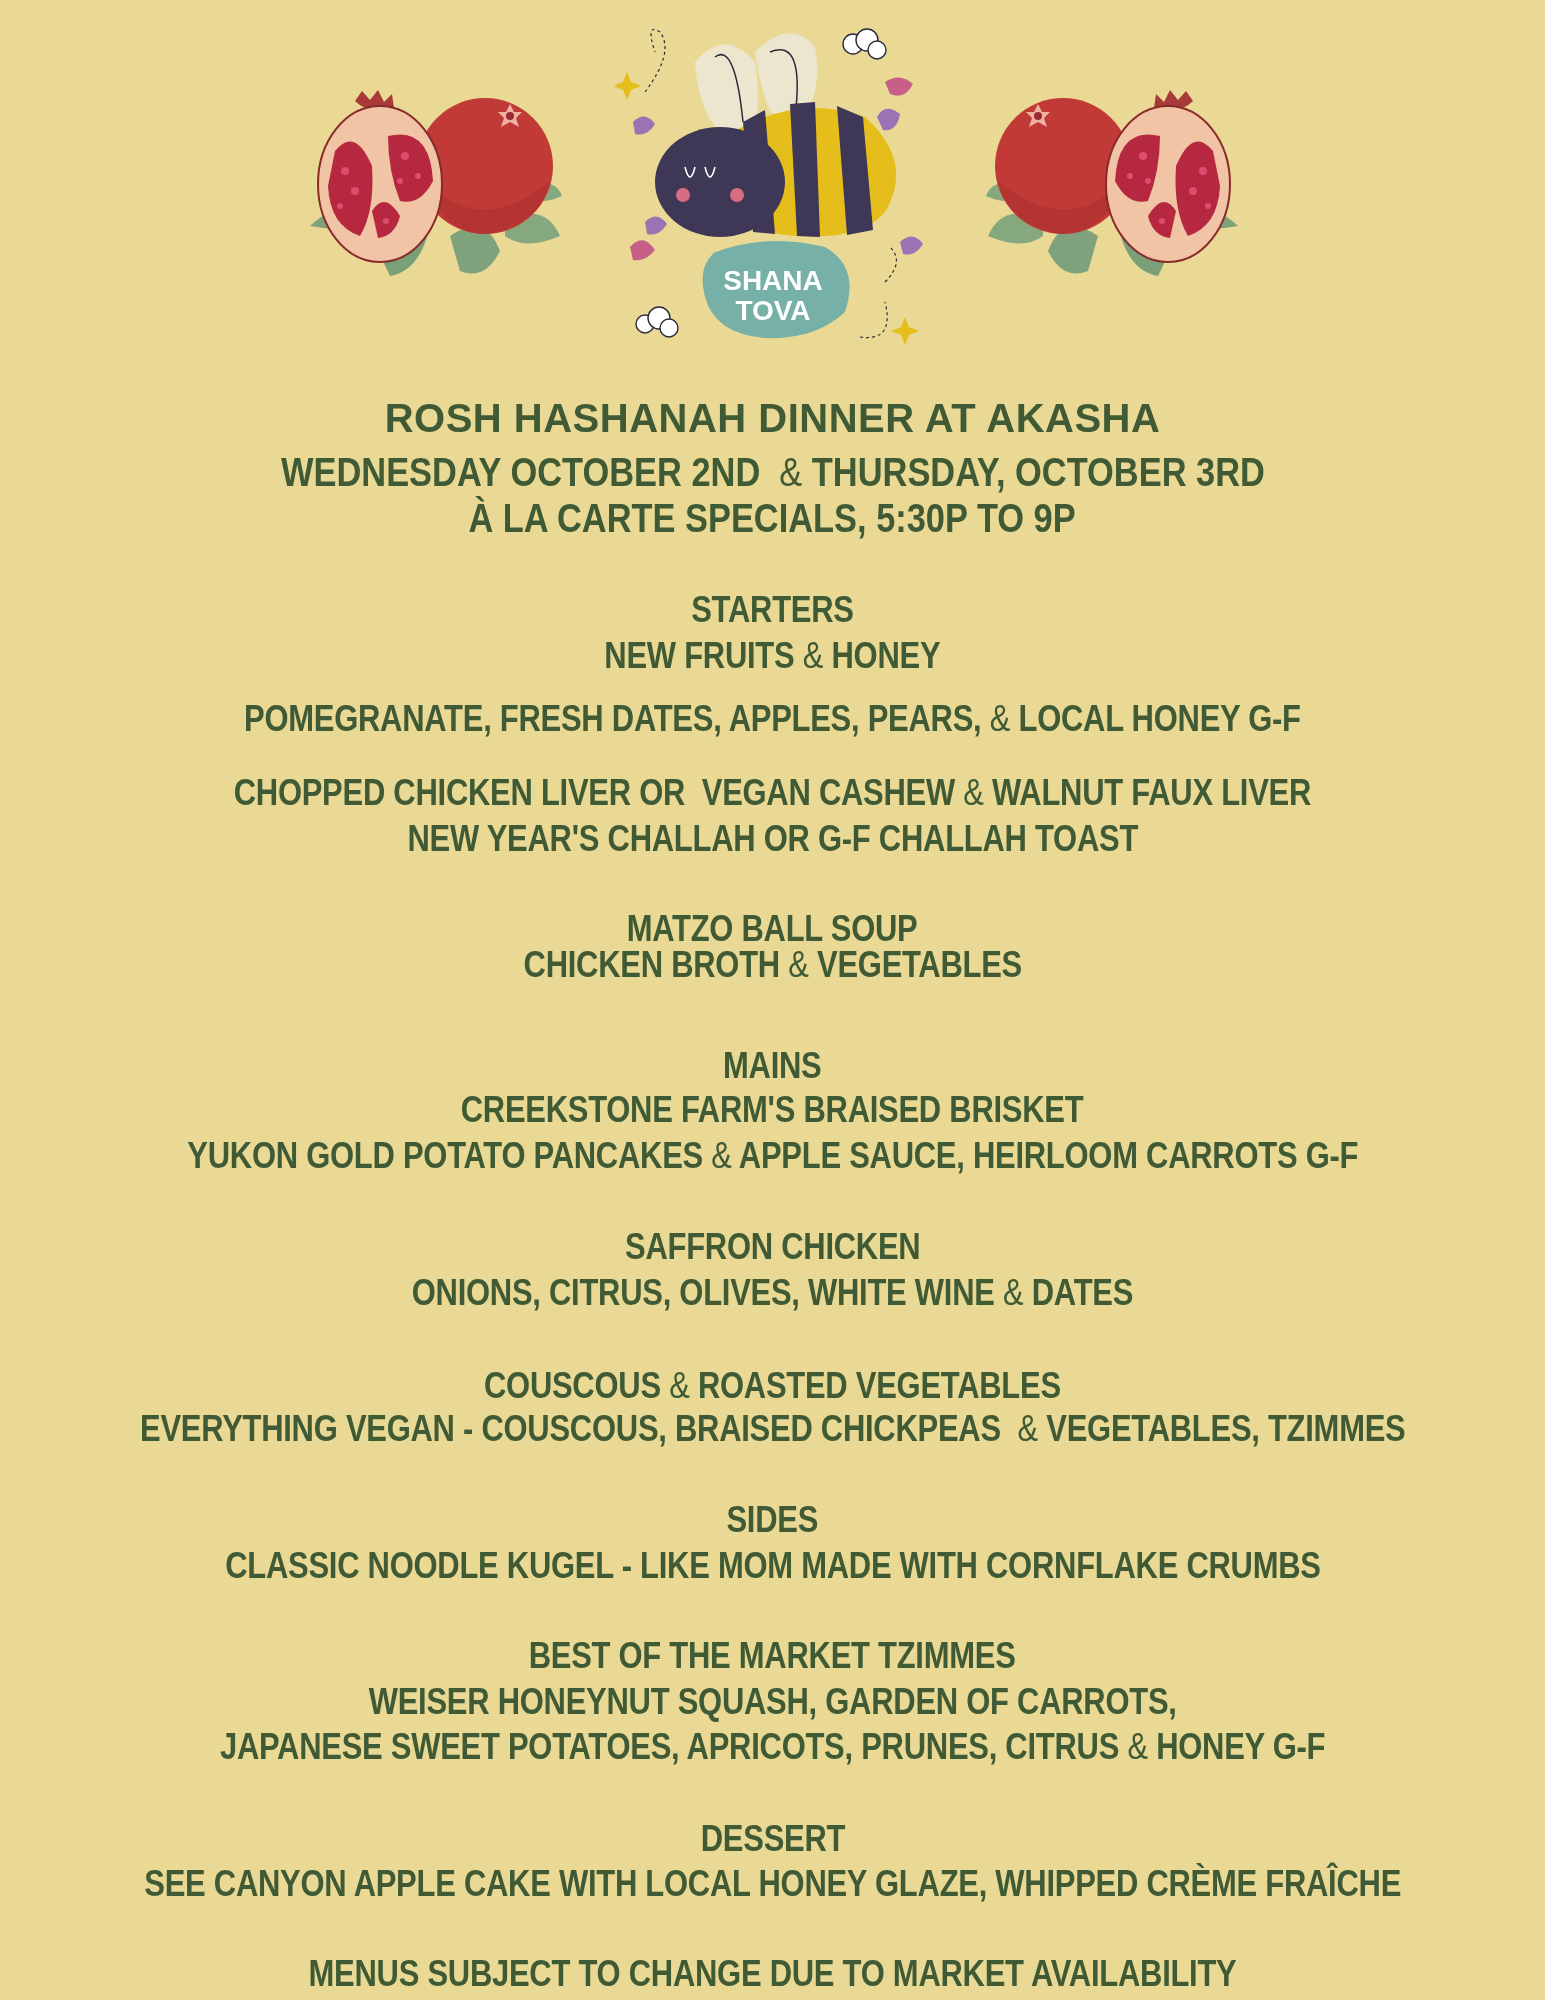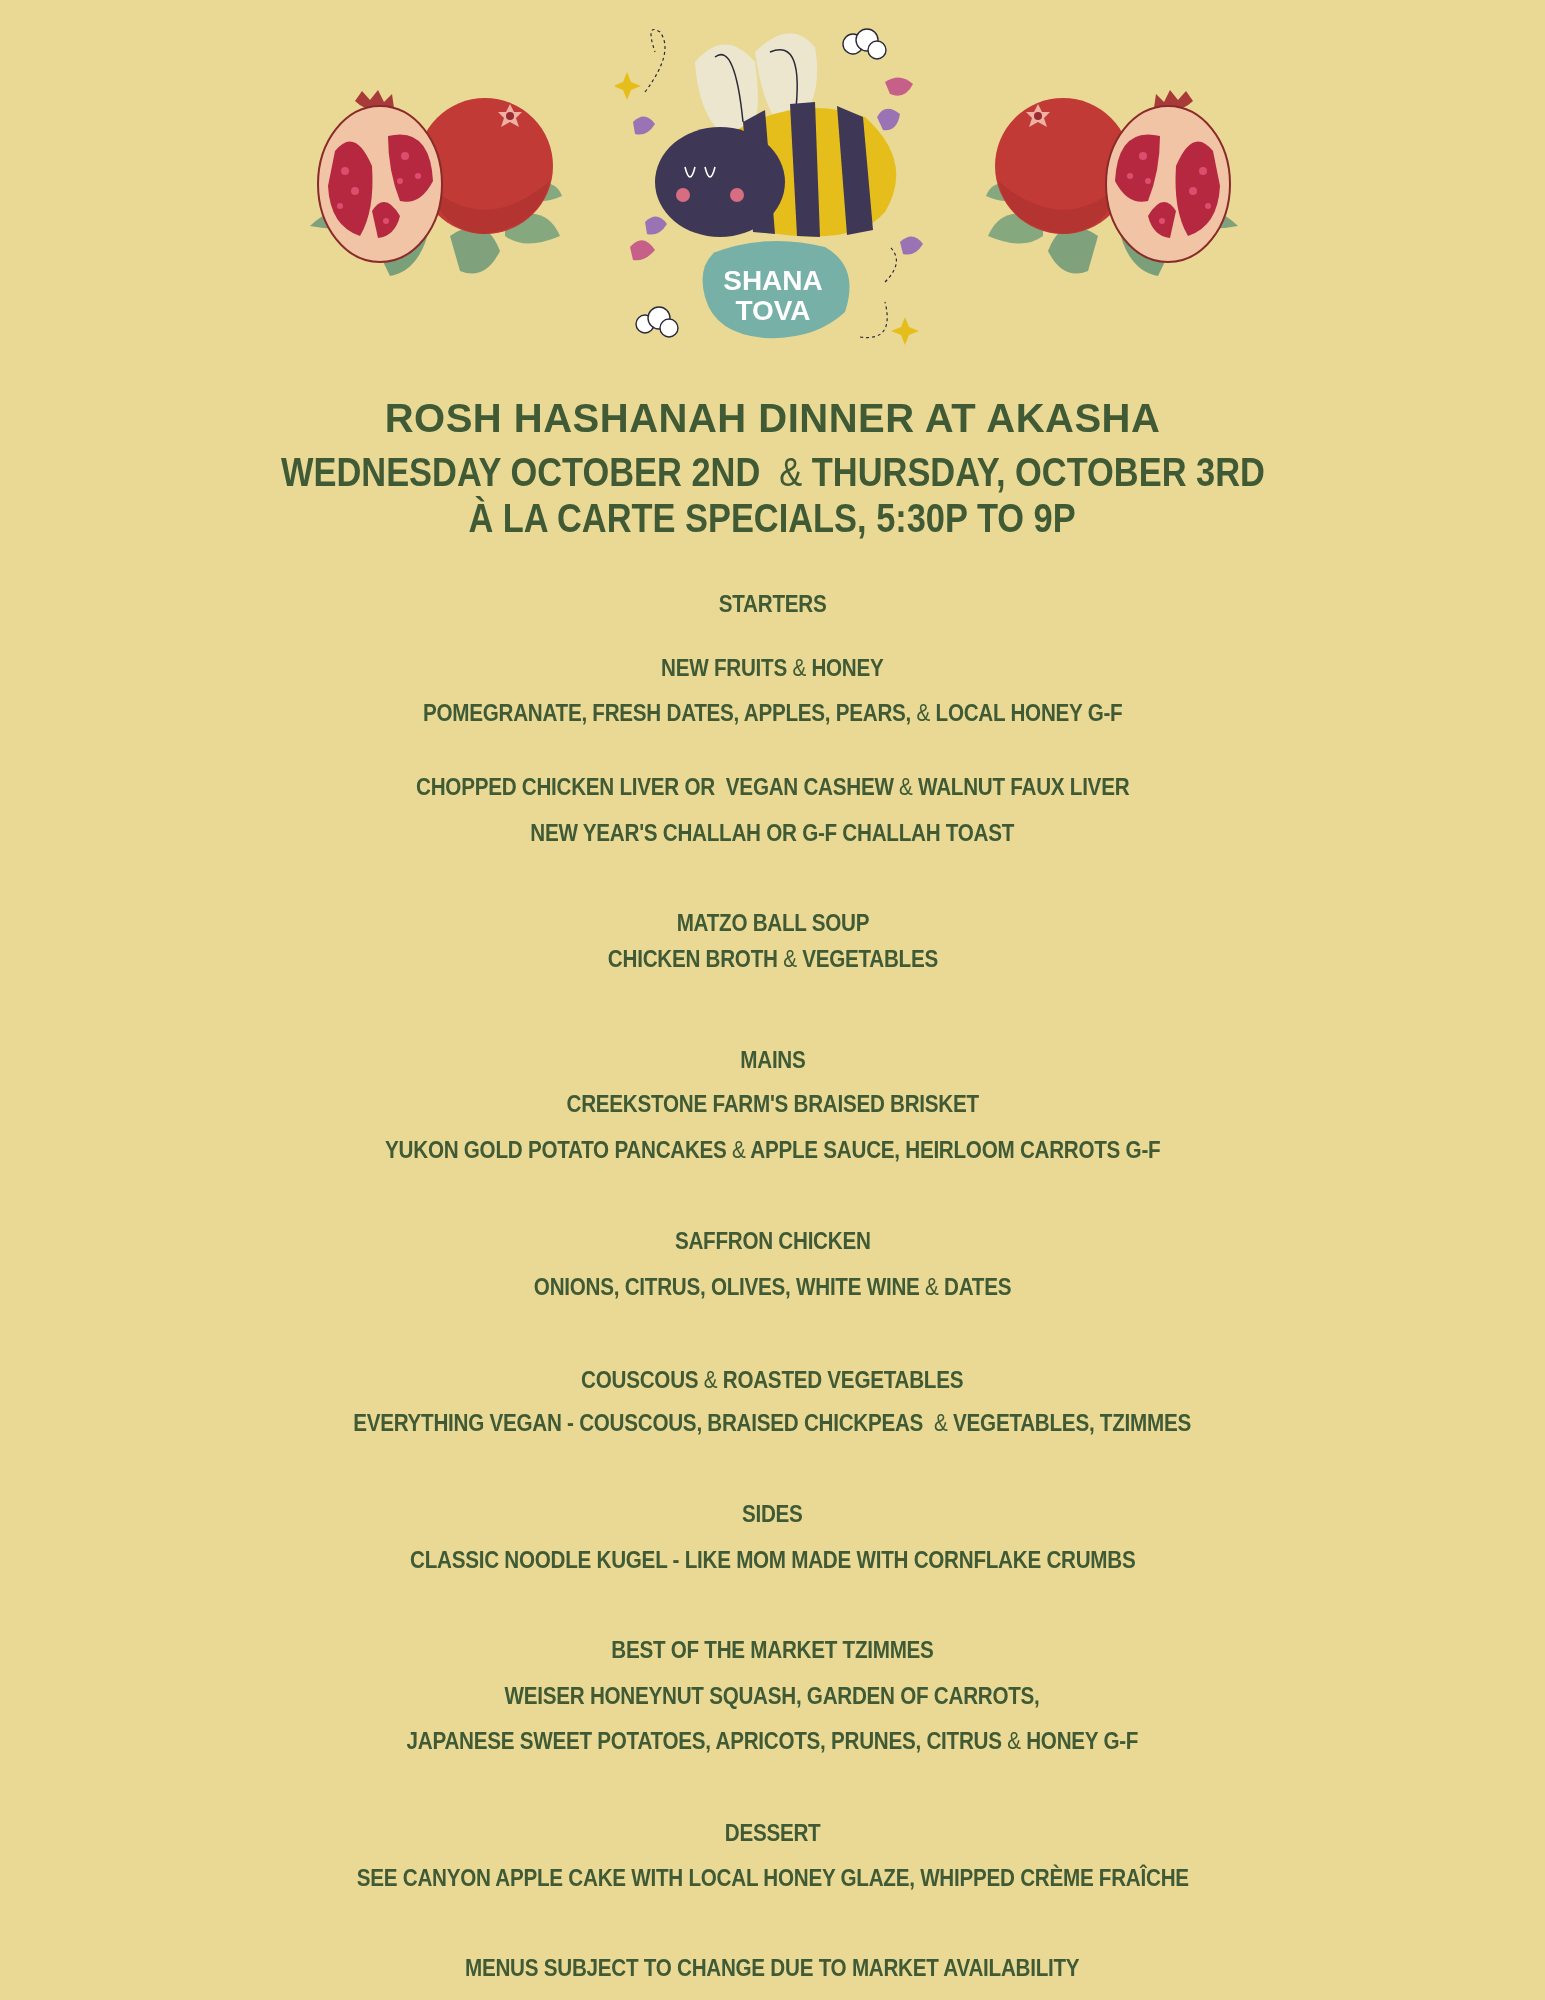--- a/index.html
+++ b/index.html
@@ -20,21 +20,21 @@
   }
   .line {
     position:absolute; left:0; width:1545px;
     text-align:center; white-space:pre;
     font-weight:bold; text-transform:uppercase;
     line-height:1; 
   }
   .line .txt { display:inline-block; transform-origin:center; }
   .title { font-size:40px; letter-spacing:0.5px; }
   .sub { font-size:40px; letter-spacing:0px; }
-  .body { font-size:24px; letter-spacing:-0.3px; }
+  .body { font-size:36px; letter-spacing:-0.3px; }
   .amp { font-weight:normal; }
 </style>
 </head>
 <body>
 
 <svg class="art" id="pom-left" viewBox="0 0 270 196">
   <g>
     <path d="M10 140 Q40 110 95 125 Q60 150 10 140Z" fill="#7fa27c"></path>
     <path d="M78 165 Q90 120 130 140 Q120 185 90 190Z" fill="#7aa07a"></path>
     <path d="M150 150 Q185 125 200 165 Q185 195 160 185Z" fill="#7fa27c"></path>
@@ -143,21 +143,21 @@
     <circle cx="86" cy="135" r="3"></circle>
   </g>
 </svg>
 
 <div class="menu">
   <div class="line title" style="top:398px"><span class="txt">ROSH HASHANAH DINNER AT AKASHA</span></div>
   <div class="line sub" style="top:452px"><span class="txt" style="transform: scaleX(0.86);">WEDNESDAY OCTOBER 2ND  <span class="amp">&amp;</span> THURSDAY, OCTOBER 3RD</span></div>
   <div class="line sub" style="top:498px"><span class="txt" style="transform: scaleX(0.86);">À LA CARTE SPECIALS, 5:30P TO 9P</span></div>
 
   <div class="line body" style="top:592px"><span class="txt" style="transform: scaleX(0.86);">STARTERS</span></div>
-  <div class="line body" style="top:656px"><span class="txt" style="transform: scaleX(0.86);">NEW FRUITS <span class="amp">&amp;</span> HONEY</span></div>
+  <div class="line body" style="top:638px"><span class="txt" style="transform: scaleX(0.86);">NEW FRUITS <span class="amp">&amp;</span> HONEY</span></div>
   <div class="line body" style="top:701px"><span class="txt" style="transform: scaleX(0.86);">POMEGRANATE, FRESH DATES, APPLES, PEARS, <span class="amp">&amp;</span> LOCAL HONEY G-F</span></div>
 
   <div class="line body" style="top:775px"><span class="txt" style="transform: scaleX(0.86);">CHOPPED CHICKEN LIVER OR  VEGAN CASHEW <span class="amp">&amp;</span> WALNUT FAUX LIVER</span></div>
   <div class="line body" style="top:821px"><span class="txt" style="transform: scaleX(0.86);">NEW YEAR'S CHALLAH OR G-F CHALLAH TOAST</span></div>
 
   <div class="line body" style="top:911px"><span class="txt" style="transform: scaleX(0.86);">MATZO BALL SOUP</span></div>
   <div class="line body" style="top:947px"><span class="txt" style="transform: scaleX(0.86);">CHICKEN BROTH <span class="amp">&amp;</span> VEGETABLES</span></div>
 
   <div class="line body" style="top:1048px"><span class="txt" style="transform: scaleX(0.86);">MAINS</span></div>
   <div class="line body" style="top:1092px"><span class="txt" style="transform: scaleX(0.86);">CREEKSTONE FARM'S BRAISED BRISKET</span></div>

